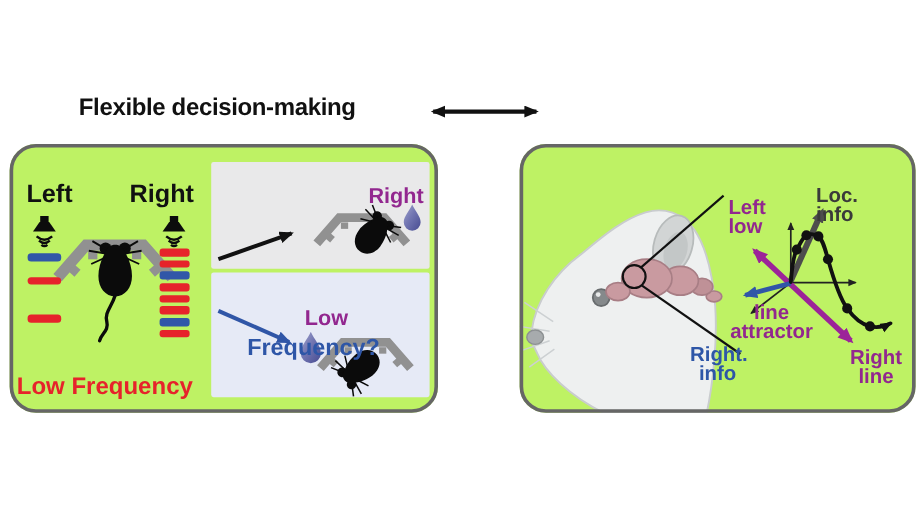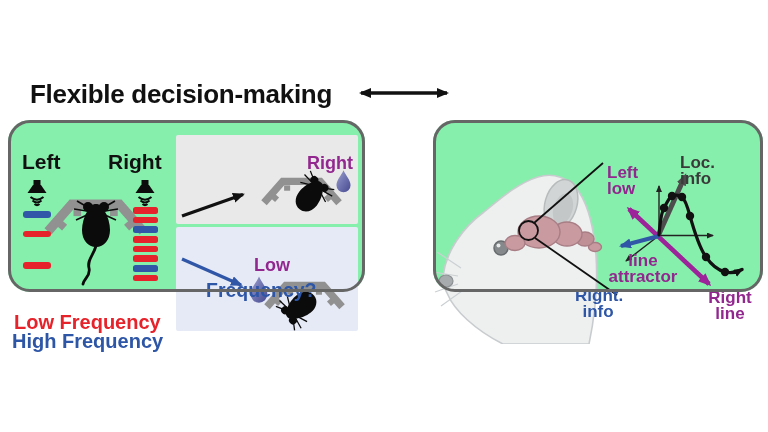--- a/index.html
+++ b/index.html
@@ -1,22 +1,22 @@
 <!DOCTYPE html>
 <html><head>
 <meta charset="utf-8">
 <style>
   html,body{margin:0;padding:0;background:#fff;}
   .canvas{position:relative;width:768px;height:432px;background:#fff;overflow:hidden;
           font-family:"Liberation Sans",sans-serif;}
-  .title{position:absolute;top:79px;transform:translateX(-50%);font-size:26px;font-weight:bold;
+  .title{position:absolute;top:79px;transform:translateX(-50%);font-size:20px;font-weight:bold;
          color:#111;white-space:nowrap;letter-spacing:-0.3px;}
   #t-left{left:181px;} #t-right{left:610px;}
   .link-arrow{position:absolute;left:351px;top:84px;}
-  .panel{position:absolute;top:120px;height:172px;background:#86efac;border-radius:22px;}
+  .panel{position:absolute;top:120px;height:224px;background:#bef264;border-radius:22px;}
   .panel::after{content:"";position:absolute;inset:0;border:3.2px solid #666;border-radius:22px;pointer-events:none;}
   #panel-left{left:8px;width:357px;}
   #panel-right{left:433px;width:330px;}
   .scene{position:absolute;left:0;top:0;}
   .qbox{position:absolute;border-radius:2px;}
   #loc-box{left:168px;top:15px;width:182px;height:89px;}
   #freq-box{left:168px;top:107px;width:182px;height:104px;}
   .lab{position:absolute;font-weight:bold;white-space:nowrap;}
   #lbl-left{left:14px;top:30px;font-size:21px;color:#111;}
   #lbl-right{left:100px;top:30px;font-size:21px;color:#111;}
@@ -140,21 +140,20 @@
         <div class="bar" style="background: rgb(230, 35, 43);"></div>
         <div class="bar" style="background: rgb(230, 35, 43);"></div>
         <div class="bar" style="background: rgb(49, 87, 168);"></div>
         <div class="bar" style="background: rgb(230, 35, 43);"></div>
         <div class="bar" style="background: rgb(230, 35, 43);"></div>
         <div class="bar" style="background: rgb(230, 35, 43);"></div>
         <div class="bar" style="background: rgb(49, 87, 168);"></div>
         <div class="bar" style="background: rgb(230, 35, 43);"></div>
       </div>
 
-    <div class="lab blue" id="legend-high">High Frequency</div>
     <div class="lab red" id="legend-low">Low Frequency</div>
 
     <div class="lab purple" id="loc-ans">Right</div>
     <div class="lab blue" id="freq-q">Frequency?</div>
     <div class="lab purple" id="freq-ans">Low</div>
   </div>
 
   <div class="panel" id="panel-right">
     <svg class="scene" width="330" height="224" viewBox="0 0 330 224">
 

